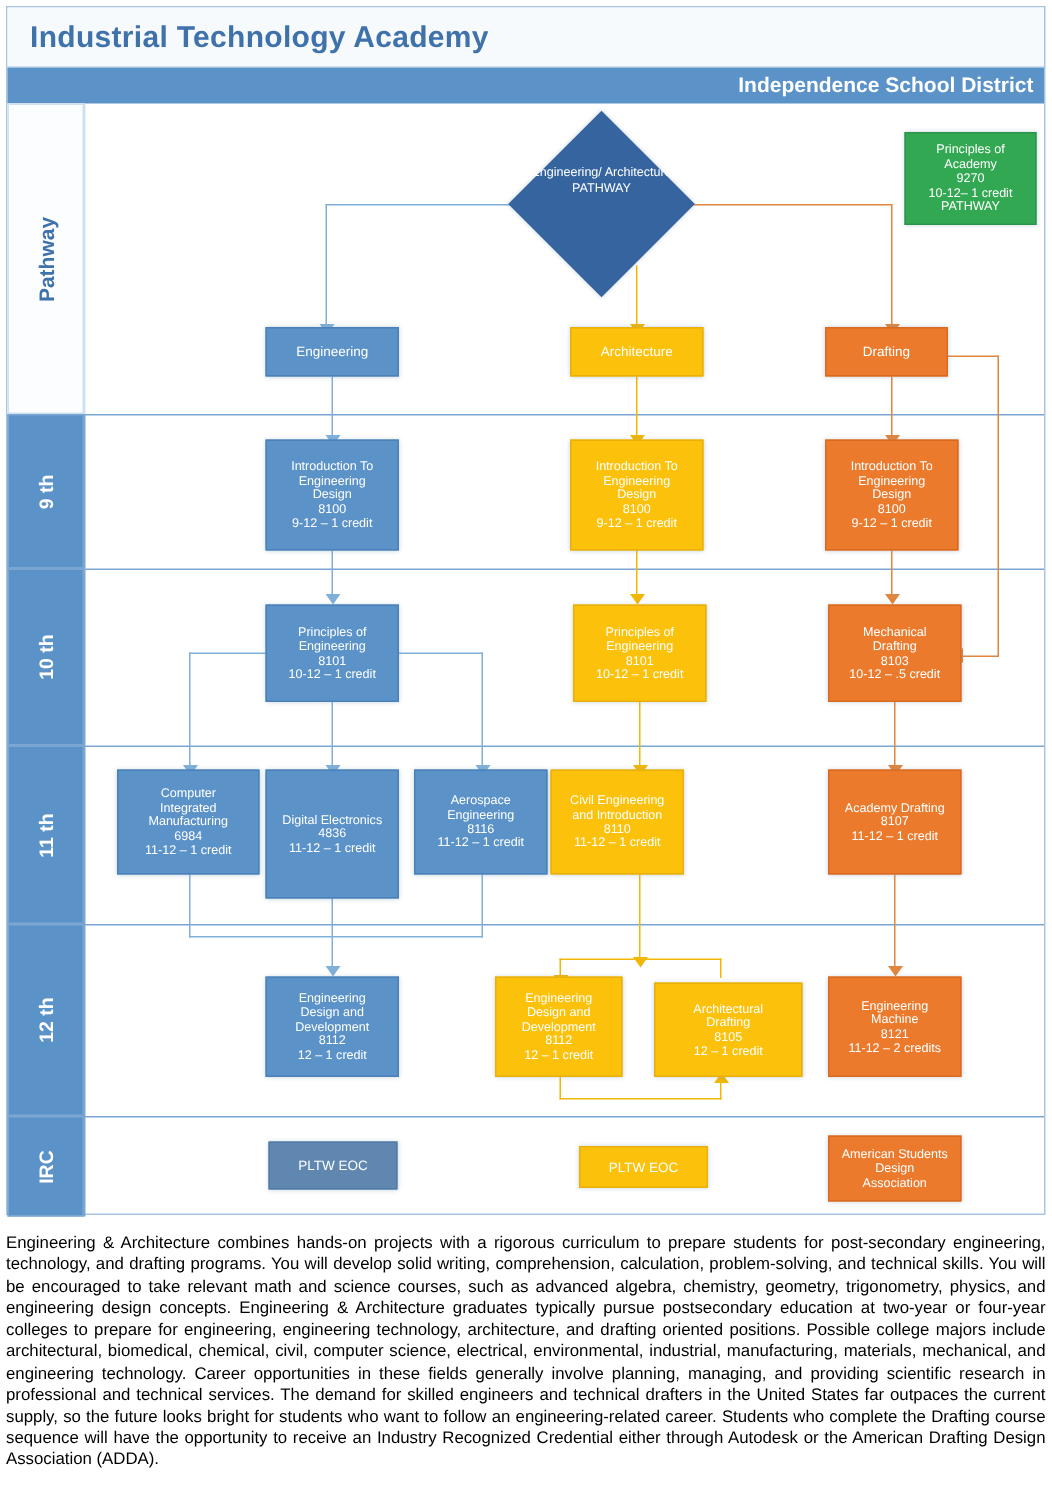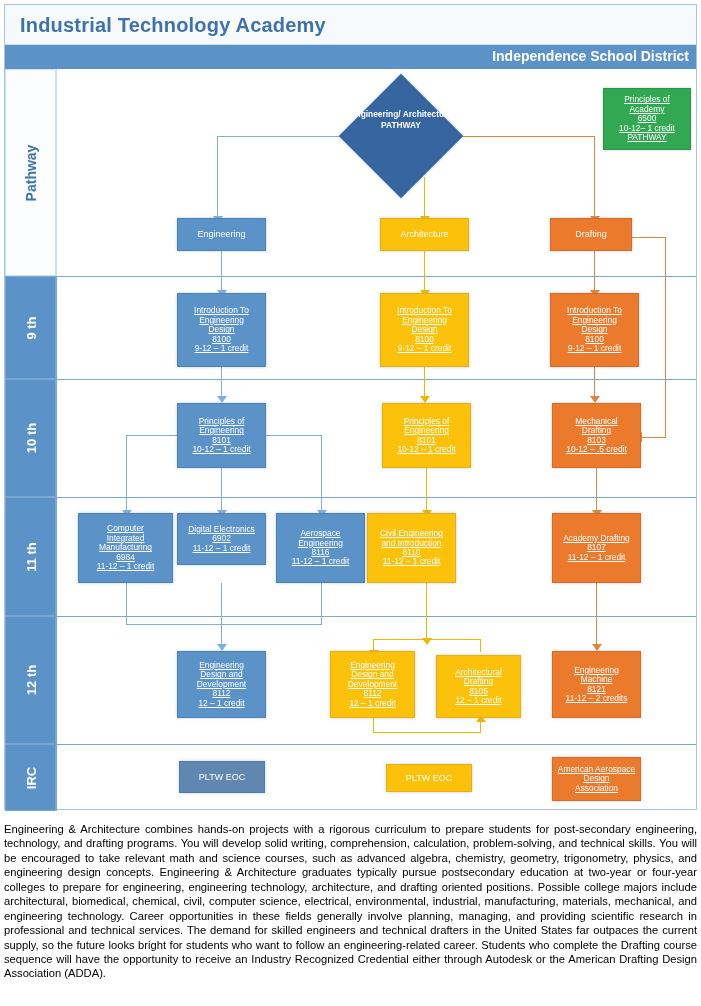--- a/index.html
+++ b/index.html
@@ -58,35 +58,35 @@
     text-align:center;color:#fff;line-height:1.12;
     font-size:8.4px;padding:2px;
     box-shadow:0 0 3px rgba(120,150,180,.45);
   }
   .node.blue{background:#5b92c8;border:1px solid #4a81b8;}
   .node.yellow{background:#fcc10a;border:1px solid #e8b008;}
   .node.orange{background:#ec7a2d;border:1px solid #d96a1f;}
   .node.green{background:#33a853;border:1px solid #2c9449;}
   .node.steel{background:#5f87b0;border:1px solid #507architecture;}
   .node.steel{background:#5f87b0;border:1px solid #507ba6;}
-  .node .inner{width:100%;text-decoration:underline;}
+  .node .inner{width:100%;}
   .node .line{display:block;}
   .node.head{font-size:9px;}
 
   
   #diamond{
     position:absolute;left:352px;top:87px;width:88px;height:88px;
     background:#36649e;
     transform:rotate(45deg);
     box-shadow:0 0 3px rgba(120,150,180,.45);
   }
   #diamond-label{
     position:absolute;left:340px;top:104px;width:112px;
     text-align:center;color:#fff;font-size:8.4px;line-height:1.25;
-    font-weight:bold;pointer-events:none;
+    font-weight:normal;pointer-events:none;
   }
 
   
   .conn{position:absolute;background:#7fb0da;}
   .conn.y{background:#f2b705;}
   .conn.o{background:#e0863f;}
   .conn.h{height:1.4px;}
   .conn.v{width:1.4px;}
   .arw{position:absolute;width:0;height:0;}
   .arw.down{border-left:5px solid transparent;border-right:5px solid transparent;border-top:7px solid #7fb0da;}
@@ -208,21 +208,21 @@
   <div id="diamond-label">
     <span class="line">Engineering/</span>
     <span class="line">Architecture</span>
     <span class="line">PATHWAY</span>
   </div>
 
   <div class="node green" style="left:598px;top:83px;width:88px;height:62px;">
     <div class="inner">
       <span class="line">Principles of</span>
       <span class="line">Academy</span>
-      <span class="line">6500</span>
+      <span class="line">9270</span>
       <span class="line">10-12– 1 credit</span>
       <span class="line">PATHWAY</span>
     </div>
   </div>
 
   <div class="node blue head" style="left:172px;top:213px;width:89px;height:33px;">
     <span>Engineering</span>
   </div>
   <div class="node yellow head" style="left:375px;top:213px;width:89px;height:33px;">
     <span>Architecture</span>
@@ -286,24 +286,24 @@
 
   <div class="node blue" style="left:73px;top:508px;width:95px;height:70px;">
     <div class="inner">
       <span class="line">Computer</span>
       <span class="line">Integrated</span>
       <span class="line">Manufacturing</span>
       <span class="line">6984</span>
       <span class="line">11-12 – 1 credit</span>
     </div>
   </div>
-  <div class="node blue" style="left:172px;top:508px;width:89px;height:52px;">
+  <div class="node blue" style="left:172px;top:508px;width:89px;height:86px;">
     <div class="inner">
       <span class="line">Digital Electronics</span>
-      <span class="line">6902</span>
+      <span class="line">4836</span>
       <span class="line">11-12 – 1 credit</span>
     </div>
   </div>
   <div class="node blue" style="left:271px;top:508px;width:89px;height:70px;">
     <div class="inner">
       <span class="line">Aerospace</span>
       <span class="line">Engineering</span>
       <span class="line">8116</span>
       <span class="line">11-12 – 1 credit</span>
     </div>
@@ -335,21 +335,21 @@
   </div>
   <div class="node yellow" style="left:325px;top:646px;width:85px;height:67px;">
     <div class="inner">
       <span class="line">Engineering</span>
       <span class="line">Design and</span>
       <span class="line">Development</span>
       <span class="line">8112</span>
       <span class="line">12 – 1 credit</span>
     </div>
   </div>
-  <div class="node yellow" style="left:431px;top:650px;width:85px;height:63px;">
+  <div class="node yellow" style="left:431px;top:650px;width:99px;height:63px;">
     <div class="inner">
       <span class="line">Architectural</span>
       <span class="line">Drafting</span>
       <span class="line">8105</span>
       <span class="line">12 – 1 credit</span>
     </div>
   </div>
   <div class="node orange" style="left:547px;top:646px;width:89px;height:67px;">
     <div class="inner">
       <span class="line">Engineering</span>
@@ -360,21 +360,21 @@
   </div>
 
   <div class="node steel head" style="left:174px;top:756px;width:86px;height:32px;">
     <span>PLTW EOC</span>
   </div>
   <div class="node yellow head" style="left:381px;top:759px;width:86px;height:28px;">
     <span>PLTW EOC</span>
   </div>
   <div class="node orange" style="left:547px;top:752px;width:89px;height:44px;">
     <div class="inner">
-      <span class="line">American Aerospace</span>
+      <span class="line">American Students</span>
       <span class="line">Design</span>
       <span class="line">Association</span>
     </div>
   </div>
 
 </div>
 
 <div id="desc">Engineering &amp; Architecture combines hands-on projects with a rigorous curriculum to prepare students for post-secondary engineering, technology, and drafting programs. You will develop solid writing, comprehension, calculation, problem-solving, and technical skills. You will be encouraged to take relevant math and science courses, such as advanced algebra, chemistry, geometry, trigonometry, physics, and engineering design concepts. Engineering &amp; Architecture graduates typically pursue postsecondary education at two-year or four-year colleges to prepare for engineering, engineering technology, architecture, and drafting oriented positions. Possible college majors include architectural, biomedical, chemical, civil, computer science, electrical, environmental, industrial, manufacturing, materials, mechanical, and engineering technology. Career opportunities in these fields generally involve planning, managing, and providing scientific research in professional and technical services. The demand for skilled engineers and technical drafters in the United States far outpaces the current supply, so the future looks bright for students who want to follow an engineering-related career. Students who complete the Drafting course sequence will have the opportunity to receive an Industry Recognized Credential either through Autodesk or the American Drafting Design Association (ADDA).</div>
 
 </body></html>

